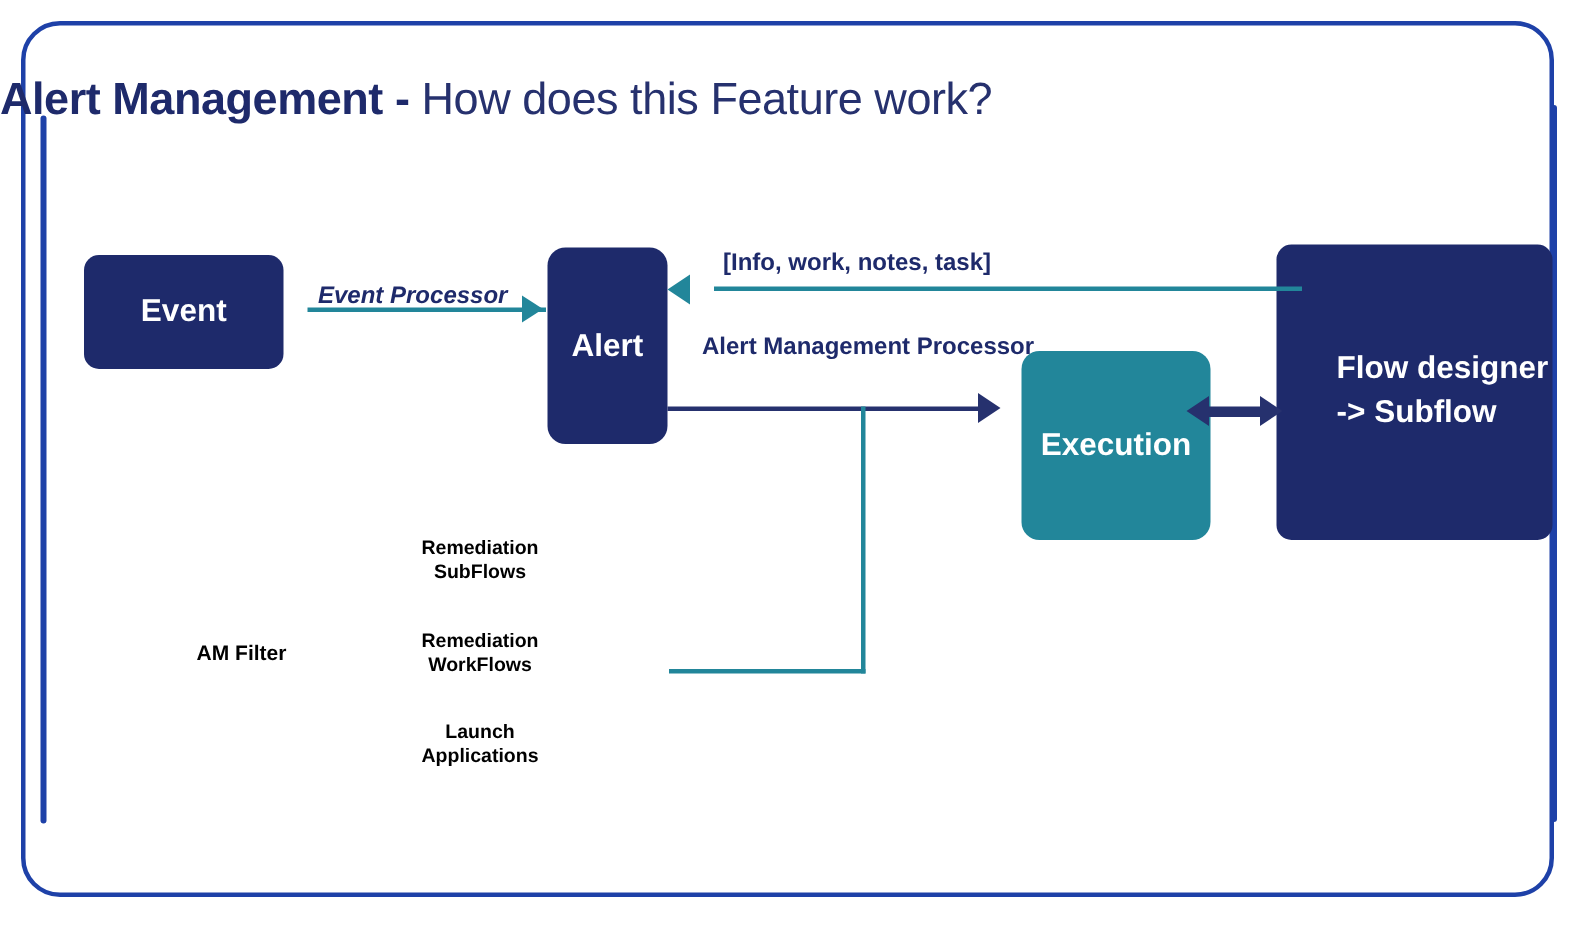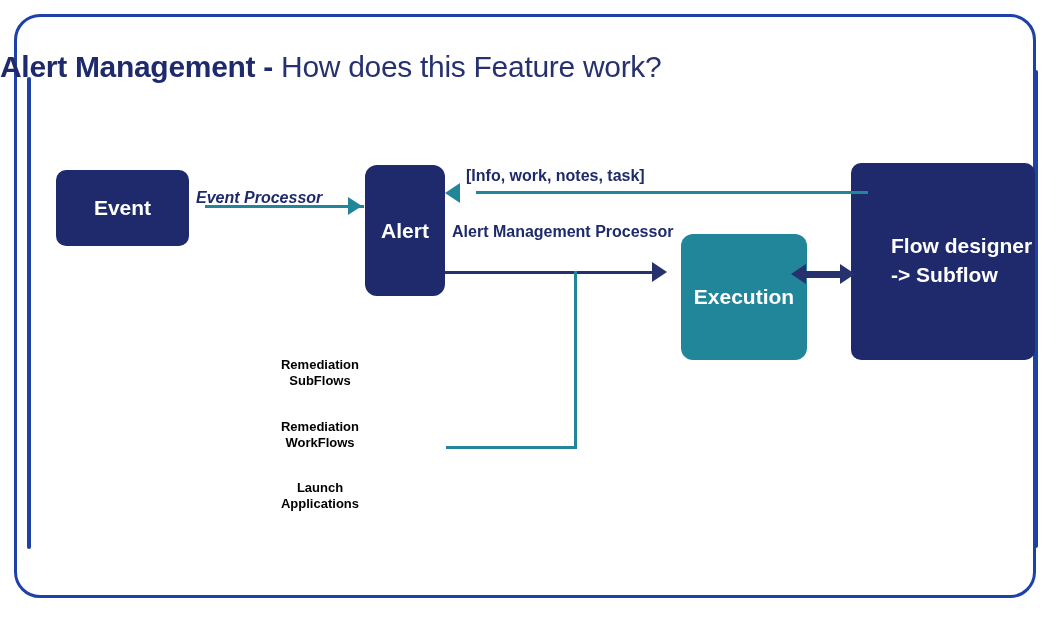--- a/index.html
+++ b/index.html
@@ -153,20 +153,21 @@
 
   
   .edge-label {
     position: absolute;
     color: #1e2a6b;
     font-weight: 700;
     font-size: 16px;
     white-space: nowrap;
     text-align: center;
     line-height: 1.2;
+    margin-left: 16px;
   }
   #label-event-processor { left: 196px; top: 188px; font-style: italic; }
   #label-info-task       { left: 466px; top: 166px; }
   #label-amp             { left: 452px; top: 222px; width: 205px; }
 
   
   .fan { position: absolute; }
 </style>
 </head>
 <body>
@@ -212,20 +213,23 @@
   <div class="edge-label" id="label-amp">Alert Management Processor</div>
 
   <div class="ln h navyl" style="left:800px; top:271px; width:45px; height:7px;"></div>
   <div class="arrow left-navy" style="left:791px; top:264px;"></div>
   <div class="arrow right-navy" style="left:840px; top:264px;"></div>
 
   <div class="ln h teal" style="left:430px; top:446px; width:131px;"></div>
   <div class="ln v teal" style="left:558px; top:271px; height:178px;"></div>
 
 
+  <div class="wbox" id="wbox-amfilter">
+    <span>AM Filter</span>
+  </div>
   <div class="wbox" id="wbox-sub">
     <span>Remediation SubFlows</span>
   </div>
   <div class="wbox" id="wbox-work">
     <span>Remediation WorkFlows</span>
   </div>
   <div class="wbox" id="wbox-launch">
     <span>Launch Applications</span>
   </div>
 

